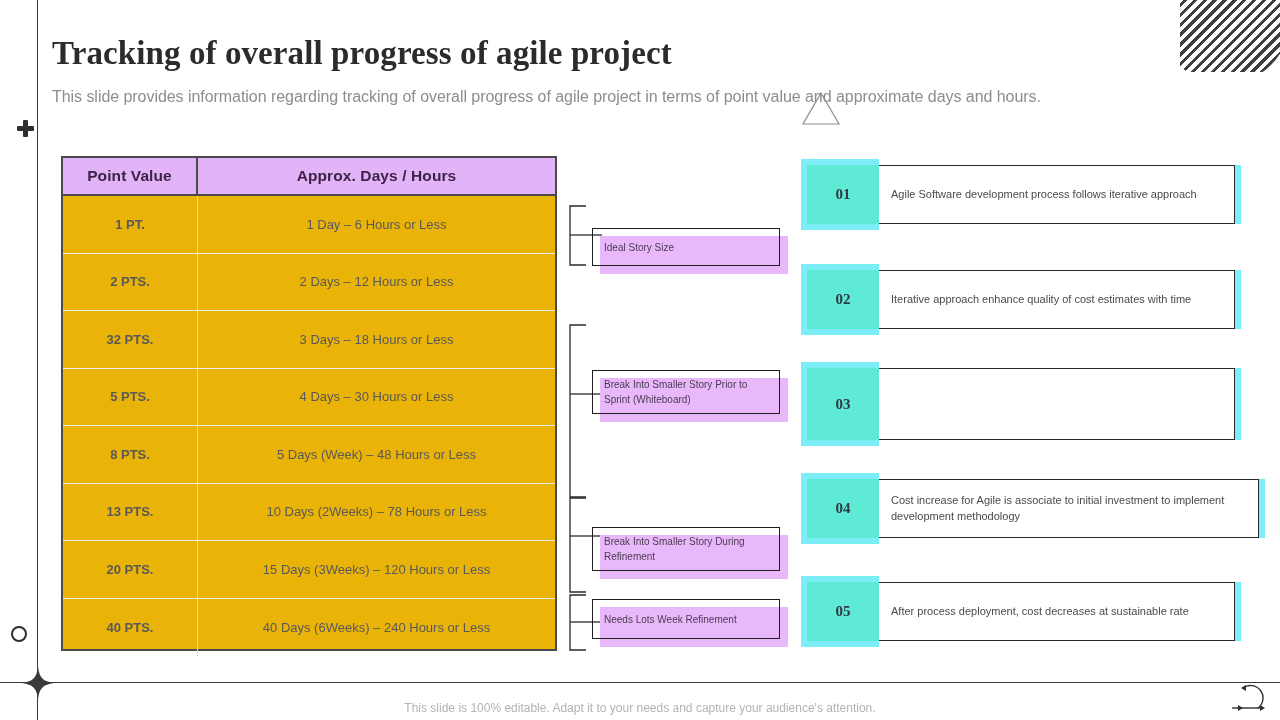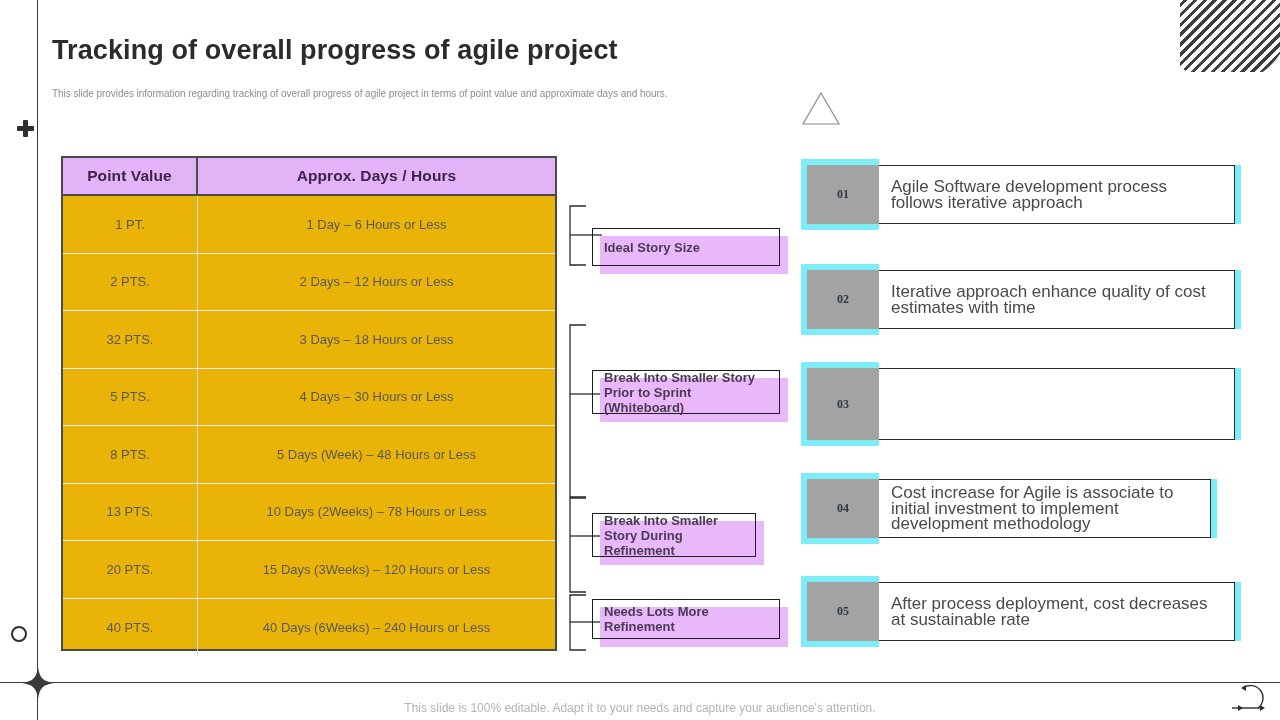--- a/index.html
+++ b/index.html
@@ -29,45 +29,45 @@
     position:absolute;left:11px;top:626px;width:12px;height:12px;
     border:2px solid #2f2f2f;border-radius:50%;
   }
   .deco-star{position:absolute;left:22px;top:667px;width:32px;height:32px;}
   .deco-tri{position:absolute;left:800px;top:90px;width:42px;height:38px;}
   .deco-loop{position:absolute;left:1222px;top:676px;width:46px;height:40px;}
 
   
   .title{
     position:absolute;left:52px;top:35px;width:900px;
-    font-family:Liberation Sans, sans-serif;font-weight:700;font-size:27px;
+    font-family:Liberation Serif, serif;font-weight:700;font-size:33px;
     color:#2b2b2b;letter-spacing:.1px;white-space:nowrap;
   }
   .subtitle{
     position:absolute;left:52px;top:88px;width:760px;
-    font-size:10px;color:#8d8d8d;letter-spacing:-.05px;white-space:nowrap;
+    font-size:16px;color:#8d8d8d;letter-spacing:-.05px;white-space:nowrap;text-align:right;
   }
   .footer{
     position:absolute;left:0;top:701px;width:1280px;text-align:center;
     font-size:12px;color:#b3b3b3;
   }
 
   
   .tbl{
     position:absolute;left:61px;top:156px;width:496px;height:495px;
     border:2px solid #4a4a4a;box-sizing:border-box;background:#eab308;
   }
   .tbl-row{display:flex;box-sizing:border-box;}
   .tbl-head{height:38px;background:#e3b3f7;border-bottom:2px solid #4a4a4a;}
   .tbl-body-row{height:57.5px;border-bottom:1px solid #ededed;}
   .tbl-body-row.last{border-bottom:none;}
   .c1{
     width:135px;display:flex;align-items:center;justify-content:center;
     box-sizing:border-box;border-right:1px solid #d9d9d9;
-    font-size:13px;color:#595959;
+    font-size:13px;color:#595959;font-weight:bold;
   }
   .c2{
     flex:1;display:flex;align-items:center;justify-content:center;
     font-size:13px;color:#595959;
   }
   .tbl-head .c1,.tbl-head .c2{
     font-size:15.5px;font-weight:700;color:#3d2347;letter-spacing:.1px;
     border-right-color:#4a4a4a;
   }
   .tbl-head .c1{border-right:2px solid #4a4a4a;}
@@ -80,45 +80,45 @@
   .pbox .fill{
     position:absolute;left:8px;top:8px;right:0;bottom:0;background:#e9b8fb;
   }
   .pbox .frame{
     position:absolute;left:0;top:0;right:8px;bottom:8px;
     border:1.5px solid #1e1e1e;background:transparent;box-sizing:border-box;
   }
   .pbox .txt{
     position:absolute;left:12px;top:0;right:14px;bottom:8px;
     display:flex;align-items:center;
-    font-size:13px;line-height:15px;color:#4a3b52;z-index:2;font-weight:bold;
+    font-size:10px;line-height:15px;color:#4a3b52;z-index:2;
   }
 
   
   .cbox{position:absolute;}
   .cbox .bg{
     position:absolute;left:0;top:0;width:78px;bottom:0;background:#7deef7;
   }
   .cbox .tail{
     position:absolute;right:0;top:6px;bottom:6px;width:13px;background:#7deef7;
   }
   .cbox .frame{
     position:absolute;left:6px;top:6px;right:6px;bottom:6px;
     border:1.5px solid #2a2a2a;box-sizing:border-box;background:#fff;
   }
   .cbox .num{
     position:absolute;left:6px;top:6px;width:72px;bottom:6px;
-    background:#a3a3a3;display:flex;align-items:center;justify-content:center;
-    font-family:"Liberation Serif", serif;font-weight:700;font-size:12px;color:#2e3a46;
+    background:#5eead4;display:flex;align-items:center;justify-content:center;
+    font-family:"Liberation Serif", serif;font-weight:700;font-size:15px;color:#2e3a46;
     z-index:3;
   }
   .cbox .txt{
     position:absolute;left:90px;top:6px;right:18px;bottom:6px;
     display:flex;align-items:center;
-    font-size:17px;line-height:15.5px;color:#4a4a4a;z-index:3;
+    font-size:11px;line-height:15.5px;color:#4a4a4a;z-index:3;
   }
 </style>
 </head>
 <body>
 
 <div class="slide">
 
   <div class="v-rule"></div>
   <div class="h-rule"></div>
 
@@ -219,30 +219,30 @@
     <div class="frame"></div>
     <div class="txt">Ideal Story Size</div>
   </div>
 
   <div class="pbox" style="left:592px;top:370px;width:196px;height:52px;">
     <div class="fill"></div>
     <div class="frame"></div>
     <div class="txt">Break Into Smaller Story Prior to Sprint (Whiteboard)</div>
   </div>
 
-  <div class="pbox" style="left:592px;top:513px;width:172px;height:52px;">
+  <div class="pbox" style="left:592px;top:527px;width:196px;height:52px;">
     <div class="fill"></div>
     <div class="frame"></div>
     <div class="txt">Break Into Smaller Story During Refinement</div>
   </div>
 
   <div class="pbox" style="left:592px;top:599px;width:196px;height:48px;">
     <div class="fill"></div>
     <div class="frame"></div>
-    <div class="txt">Needs Lots More Refinement</div>
+    <div class="txt">Needs Lots Week Refinement</div>
   </div>
 
   <div class="cbox" style="left:801px;top:159px;width:440px;height:71px;">
     <div class="bg"></div>
     <div class="tail"></div>
     <div class="frame"></div>
     <div class="num">01</div>
     <div class="txt">Agile Software  development  process follows iterative  approach</div>
   </div>
 
@@ -254,21 +254,21 @@
     <div class="txt">Iterative  approach  enhance quality of cost estimates with time</div>
   </div>
 
   <div class="cbox" style="left:801px;top:362px;width:440px;height:84px;">
     <div class="bg"></div>
     <div class="tail"></div>
     <div class="frame"></div>
     <div class="num">03</div>
   </div>
 
-  <div class="cbox" style="left:801px;top:473px;width:416px;height:71px;">
+  <div class="cbox" style="left:801px;top:473px;width:464px;height:71px;">
     <div class="bg"></div>
     <div class="tail"></div>
     <div class="frame"></div>
     <div class="num">04</div>
     <div class="txt">Cost increase for Agile is associate to initial investment to implement development  methodology</div>
   </div>
 
   <div class="cbox" style="left:801px;top:576px;width:440px;height:71px;">
     <div class="bg"></div>
     <div class="tail"></div>

